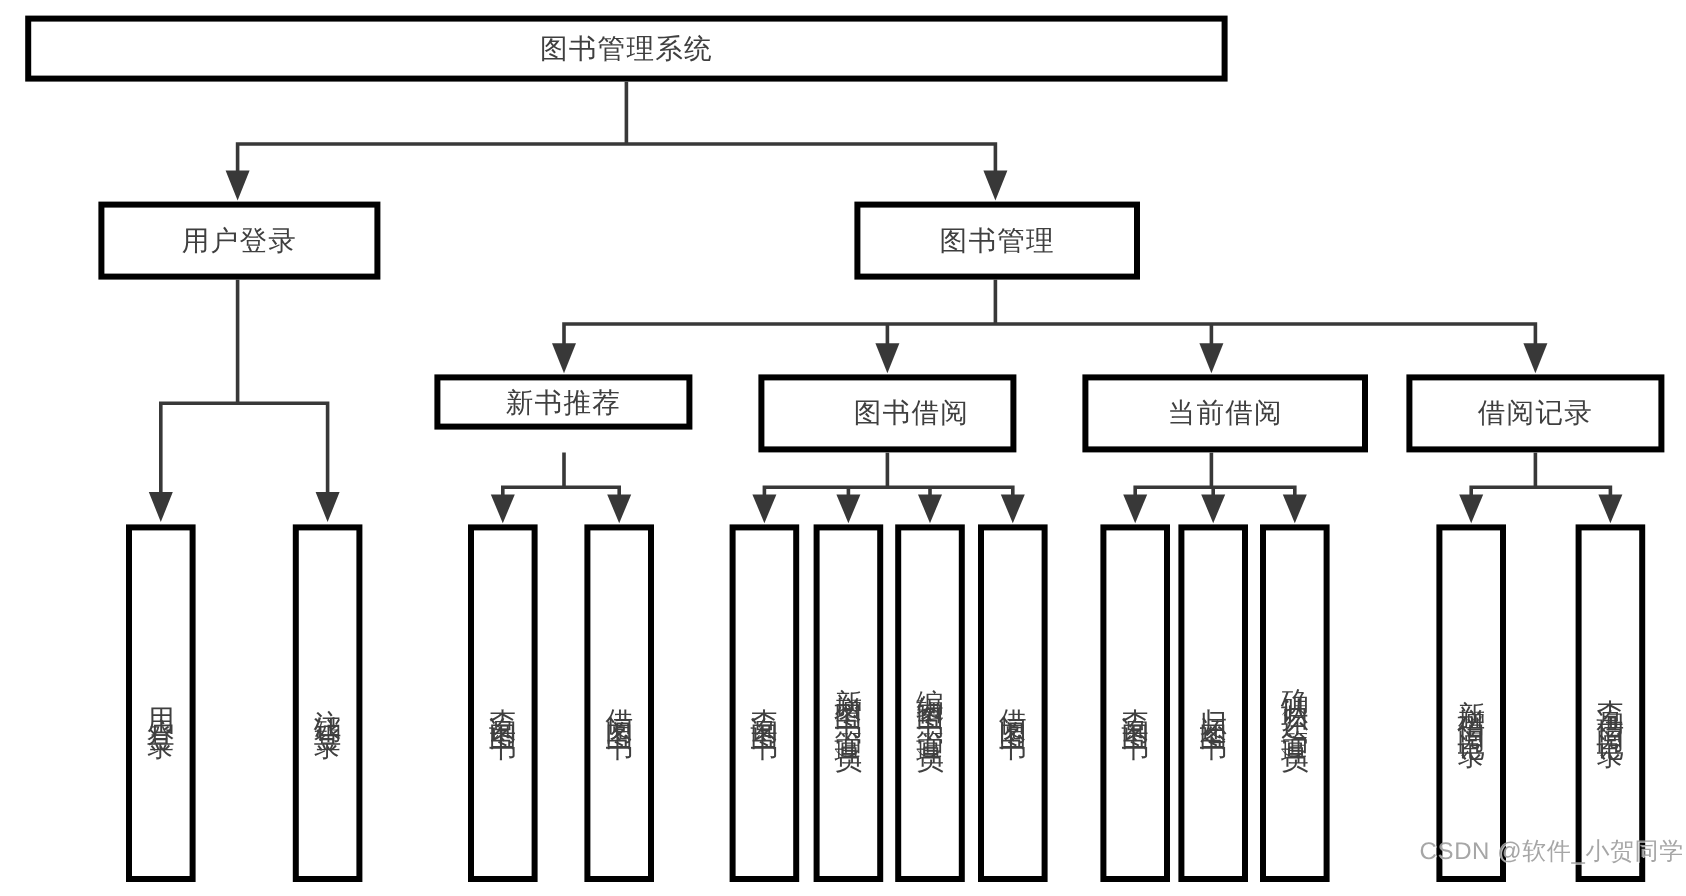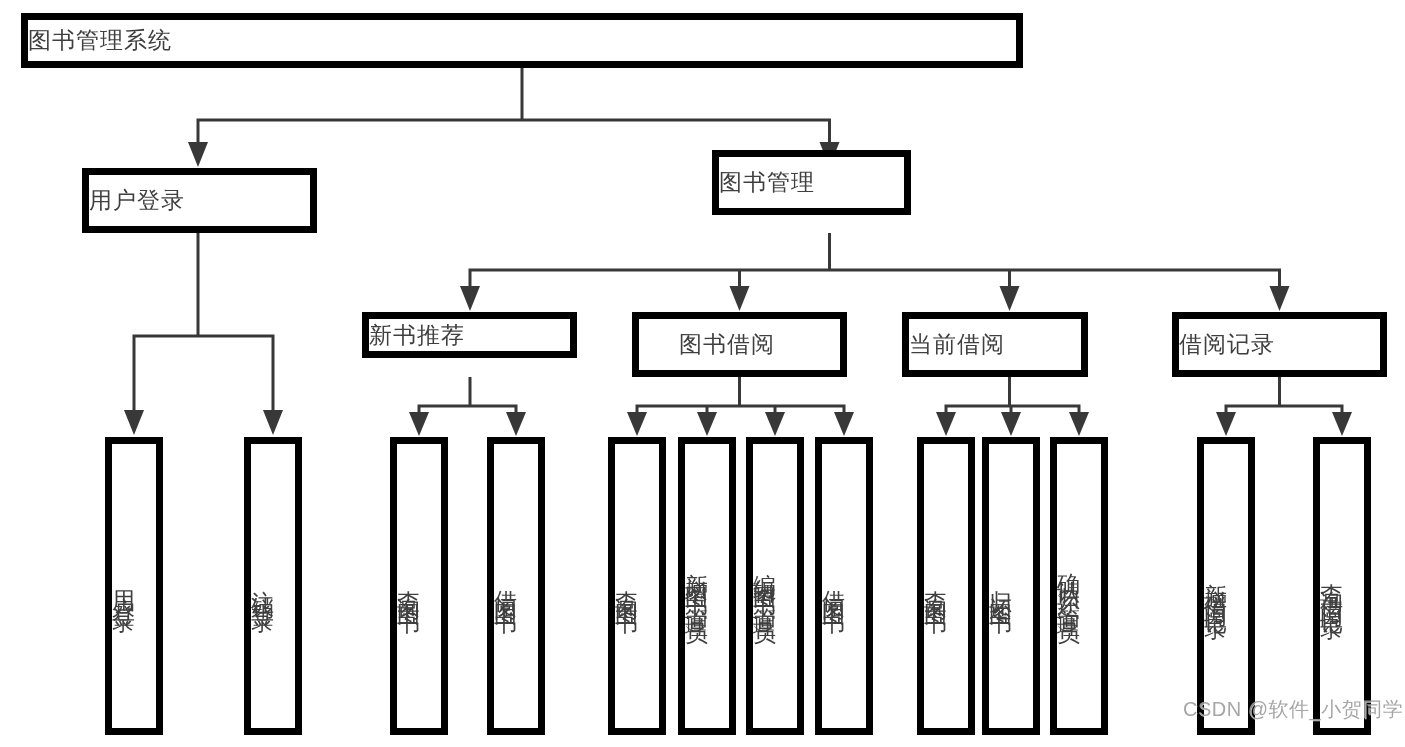--- a/index.html
+++ b/index.html
@@ -21,25 +21,25 @@
     position: absolute;
     left: 0; top: 0;
     width: 1405px;
     height: 747px;
     pointer-events: none;
   }
   .node {
     position: absolute;
     box-sizing: border-box;
     background: #ffffff;
-    border: 7px solid #000000;
+    border: 5px solid #000000;
     color: #3f3f3f;
     display: flex;
     align-items: center;
-    justify-content: flex-start;
+    justify-content: center;
     text-align: center;
   }
   .h-node {
     font-size: 23px;
     letter-spacing: 1px;
   }
   .leaf {
     width: 58px;
     height: 298px;
     top: 437px;
@@ -125,31 +125,31 @@
     </g>
   </svg>
 
   <div class="node h-node" style="left:21px; top:13px; width:1002px; height:55px;">
     <span>图书管理系统</span>
   </div>
 
   <div class="node h-node" style="left:82px; top:168px; width:235px; height:65px;">
     <span>用户登录</span>
   </div>
-  <div class="node h-node" style="left:712px; top:150px; width:199px; height:65px;">
+  <div class="node h-node" style="left:712px; top:168px; width:238px; height:65px;">
     <span>图书管理</span>
   </div>
 
   <div class="node h-node" style="left:362px; top:312px; width:215px; height:46px;">
     <span>新书推荐</span>
   </div>
   <div class="node h-node" style="left:632px; top:312px; width:215px; height:65px;padding-left:40px;">
     <span>图书借阅</span>
   </div>
-  <div class="node h-node" style="left:902px; top:312px; width:186px; height:65px;">
+  <div class="node h-node" style="left:902px; top:312px; width:238px; height:65px;">
     <span>当前借阅</span>
   </div>
   <div class="node h-node" style="left:1172px; top:312px; width:215px; height:65px;">
     <span>借阅记录</span>
   </div>
 
   <div class="node leaf" style="left:105px;">
     <span class="vtext">用户登录</span>
   </div>
   <div class="node leaf" style="left:244px;">

